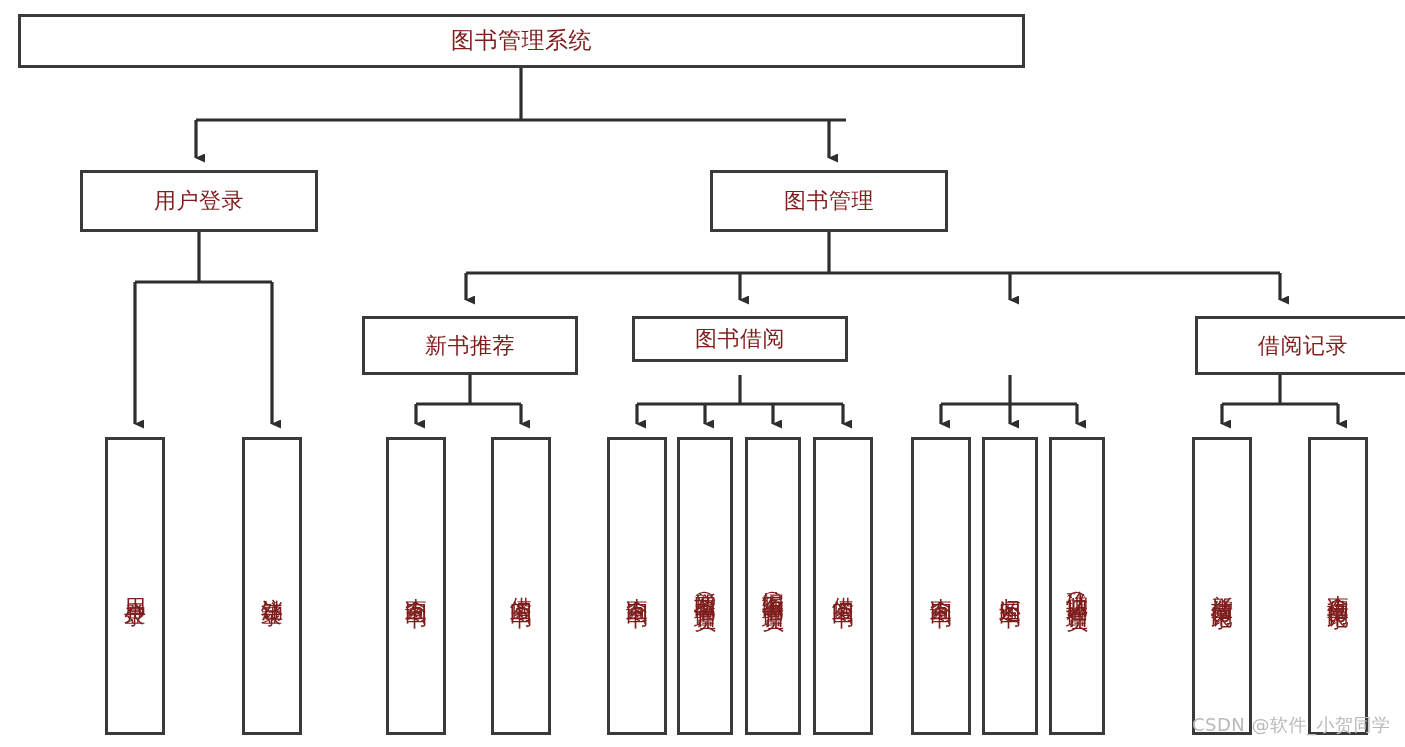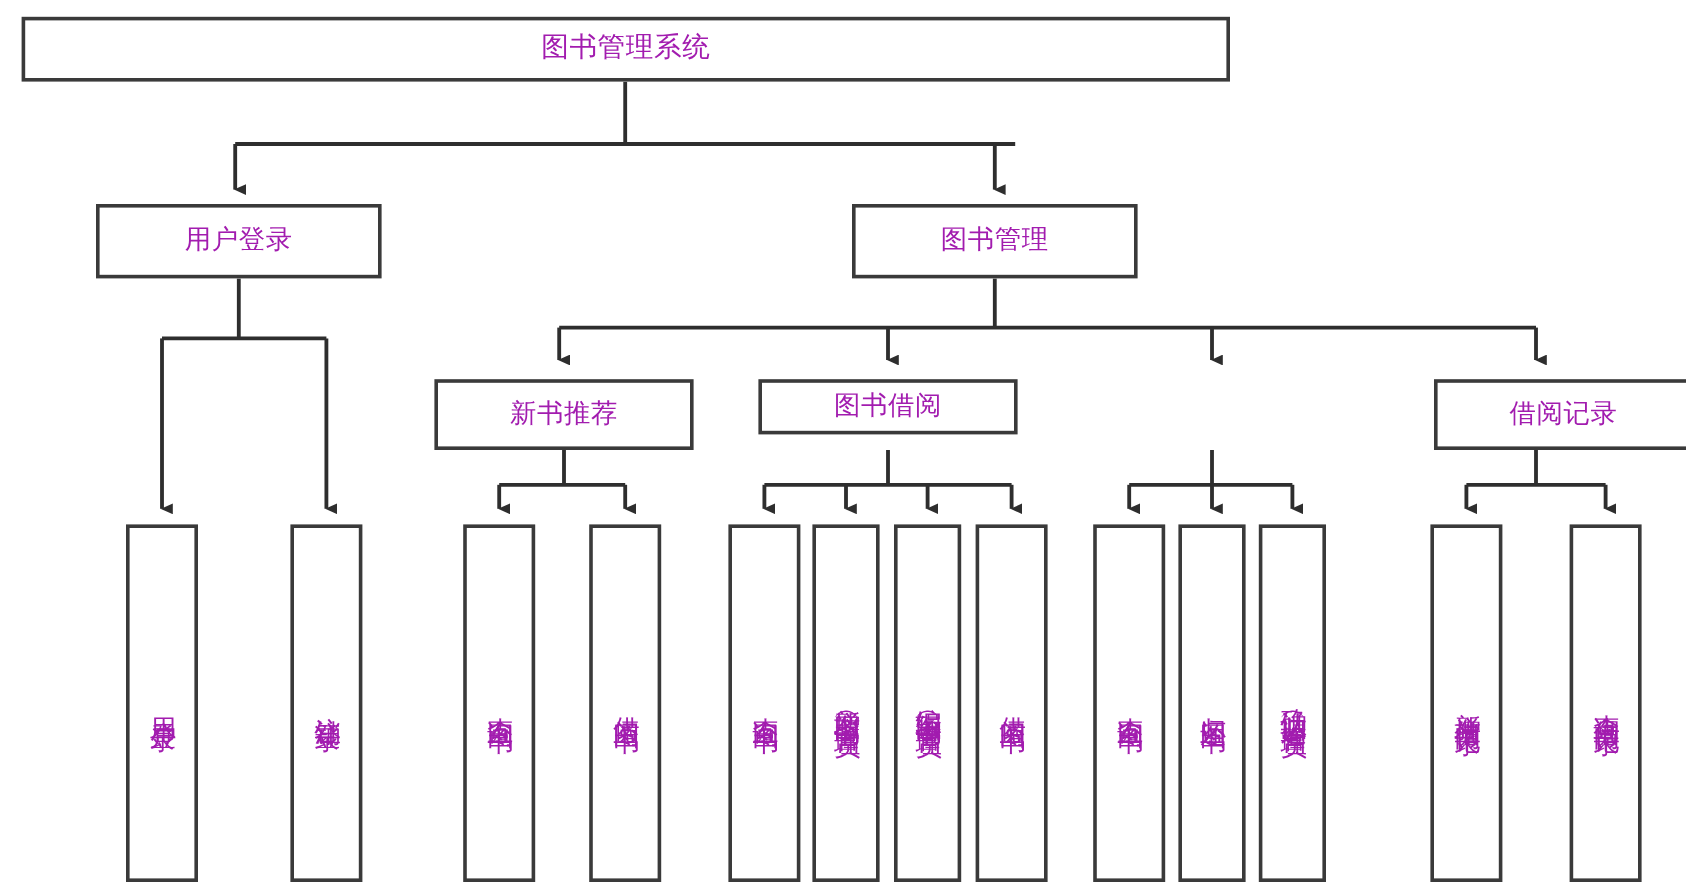--- a/index.html
+++ b/index.html
@@ -30,21 +30,21 @@
     position: absolute;
     box-sizing: border-box;
     border: 3px solid #3a3a3a;
     background: #ffffff;
     display: flex;
     align-items: center;
     justify-content: center;
     overflow: hidden;
   }
   .node .label {
-    color: #a21caf;
+    color: #7f1d1d;
     font-size: 22px;
     line-height: 1.18;
     letter-spacing: 0.5px;
     white-space: nowrap;
     text-align: center;
   }
   .node.vertical .label {
     writing-mode: vertical-rl;
     text-orientation: upright;
     white-space: normal;
@@ -175,14 +175,15 @@
     <span class="label">确认归还（管理员）</span>
   </div>
 
   <div class="node vertical" style="left:1192px; top:437px; width:60px; height:298px;">
     <span class="label">新增借阅记录</span>
   </div>
   <div class="node vertical" style="left:1308px; top:437px; width:60px; height:298px;">
     <span class="label">查询借阅记录</span>
   </div>
 
+  <div class="watermark">CSDN @软件_小贺同学</div>
 
 </div>
 
 </body></html>

